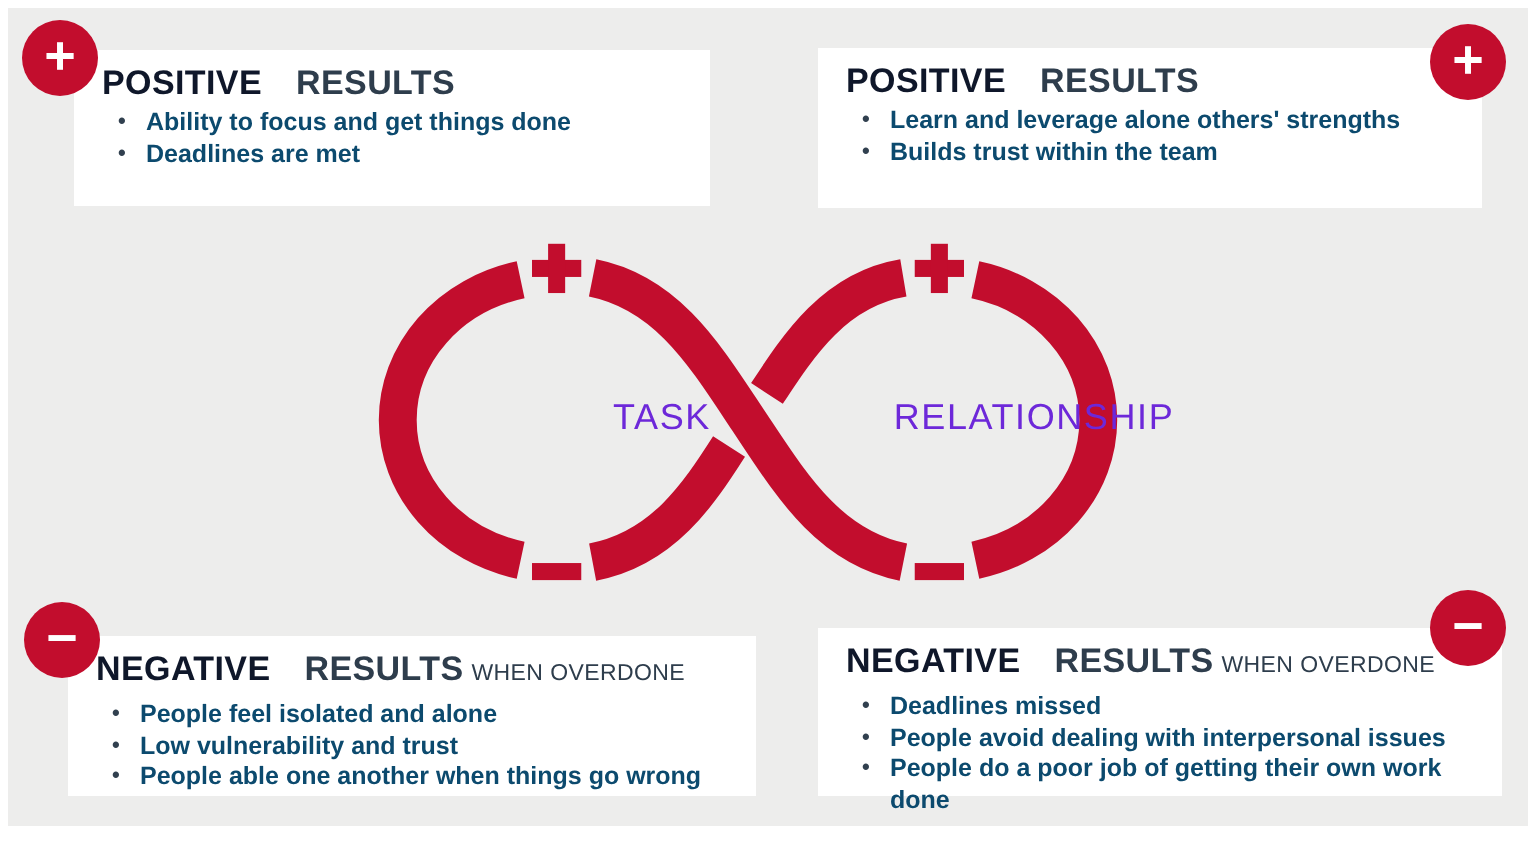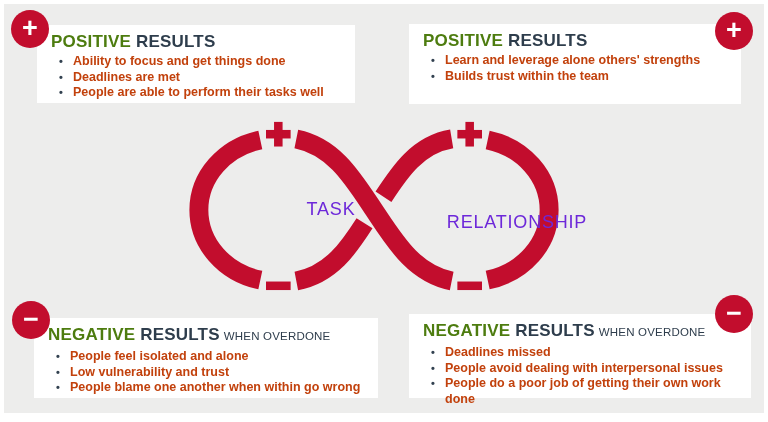--- a/index.html
+++ b/index.html
@@ -14,28 +14,28 @@
   }
   .card{
     position:absolute;background:#ffffff;
     padding:7px 10px 6px 14px;box-sizing:border-box;
     z-index:2;
   }
   .card-title{
     font-weight:bold;font-size:17px;line-height:19px;letter-spacing:0.2px;
     white-space:nowrap;
   }
-  .title-accent{color:#4d7c0f;}
-  .title-rest{color:#2e3d4c;margin-left:5px;}
+  .title-accent{color:#0f172a;}
+  .title-rest{color:#2e3d4c;margin-left:17px;}
   .title-qualifier{color:#2e3d4c;font-size:11.5px;font-weight:normal;margin-left:4px;}
   ul.bullets{
     margin:3px 0 0 0;padding:0 0 0 6px;list-style:none;
   }
   ul.bullets li{
-    position:relative;color:#c2410c;font-size:12.5px;line-height:15.5px;
+    position:relative;color:#0c4a6e;font-size:12.5px;line-height:15.5px;
     padding-left:16px;font-weight:bold;font-weight:600;
   }
   ul.bullets li::before{
     content:"•";position:absolute;left:2px;top:0;color:#31404f;font-size:11px;
   }
   .badge{
     position:absolute;width:38px;height:38px;border-radius:50%;
     background:#c20d2d;color:#ffffff;z-index:3;
     display:flex;align-items:center;justify-content:center;
     font-size:27px;font-weight:bold;line-height:1;
@@ -61,42 +61,41 @@
 <div class="badge" style="left:12px;top:301px">−</div>
 <div class="badge" style="left:715px;top:295px">−</div>
 
 <div class="card" style="left:37px;top:25px;width:318px;height:78px">
   <div class="card-title">
     <span class="title-accent">POSITIVE</span><span class="title-rest">RESULTS</span>
   </div>
   <ul class="bullets">
       <li>Ability to focus and get things done</li>
       <li>Deadlines are met</li>
-      <li>People are able to perform their tasks well</li>
     </ul>
 </div>
 
 <div class="card" style="left:409px;top:24px;width:332px;height:80px">
   <div class="card-title">
     <span class="title-accent">POSITIVE</span><span class="title-rest">RESULTS</span>
   </div>
   <ul class="bullets">
       <li>Learn and leverage alone others' strengths</li>
       <li>Builds trust within the team</li>
     </ul>
 </div>
 
 <div class="card" style="left:34px;top:318px;width:344px;height:80px">
   <div class="card-title">
     <span class="title-accent">NEGATIVE</span><span class="title-rest">RESULTS</span><span class="title-qualifier">WHEN OVERDONE</span>
   </div>
   <ul class="bullets">
       <li>People feel isolated and alone</li>
       <li>Low vulnerability and trust</li>
-      <li>People blame one another when within go wrong</li>
+      <li>People able one another when things go wrong</li>
     </ul>
 </div>
 
 <div class="card" style="left:409px;top:314px;width:342px;height:84px">
   <div class="card-title">
     <span class="title-accent">NEGATIVE</span><span class="title-rest">RESULTS</span><span class="title-qualifier">WHEN OVERDONE</span>
   </div>
   <ul class="bullets">
       <li>Deadlines missed</li>
       <li>People avoid dealing with interpersonal issues</li>
@@ -124,13 +123,13 @@
     <g>
       <rect x="86" y="170.5" width="26" height="9"></rect>
     </g>
     <g>
       <rect x="288" y="170.5" width="26" height="9"></rect>
     </g>
   </g>
 </svg>
 
 <div class="loop-label" style="left:293px;top:209px">TASK</div>
-<div class="loop-label" style="left:479px;top:222px">RELATIONSHIP</div>
+<div class="loop-label" style="left:479px;top:209px">RELATIONSHIP</div>
 
 </body></html>

